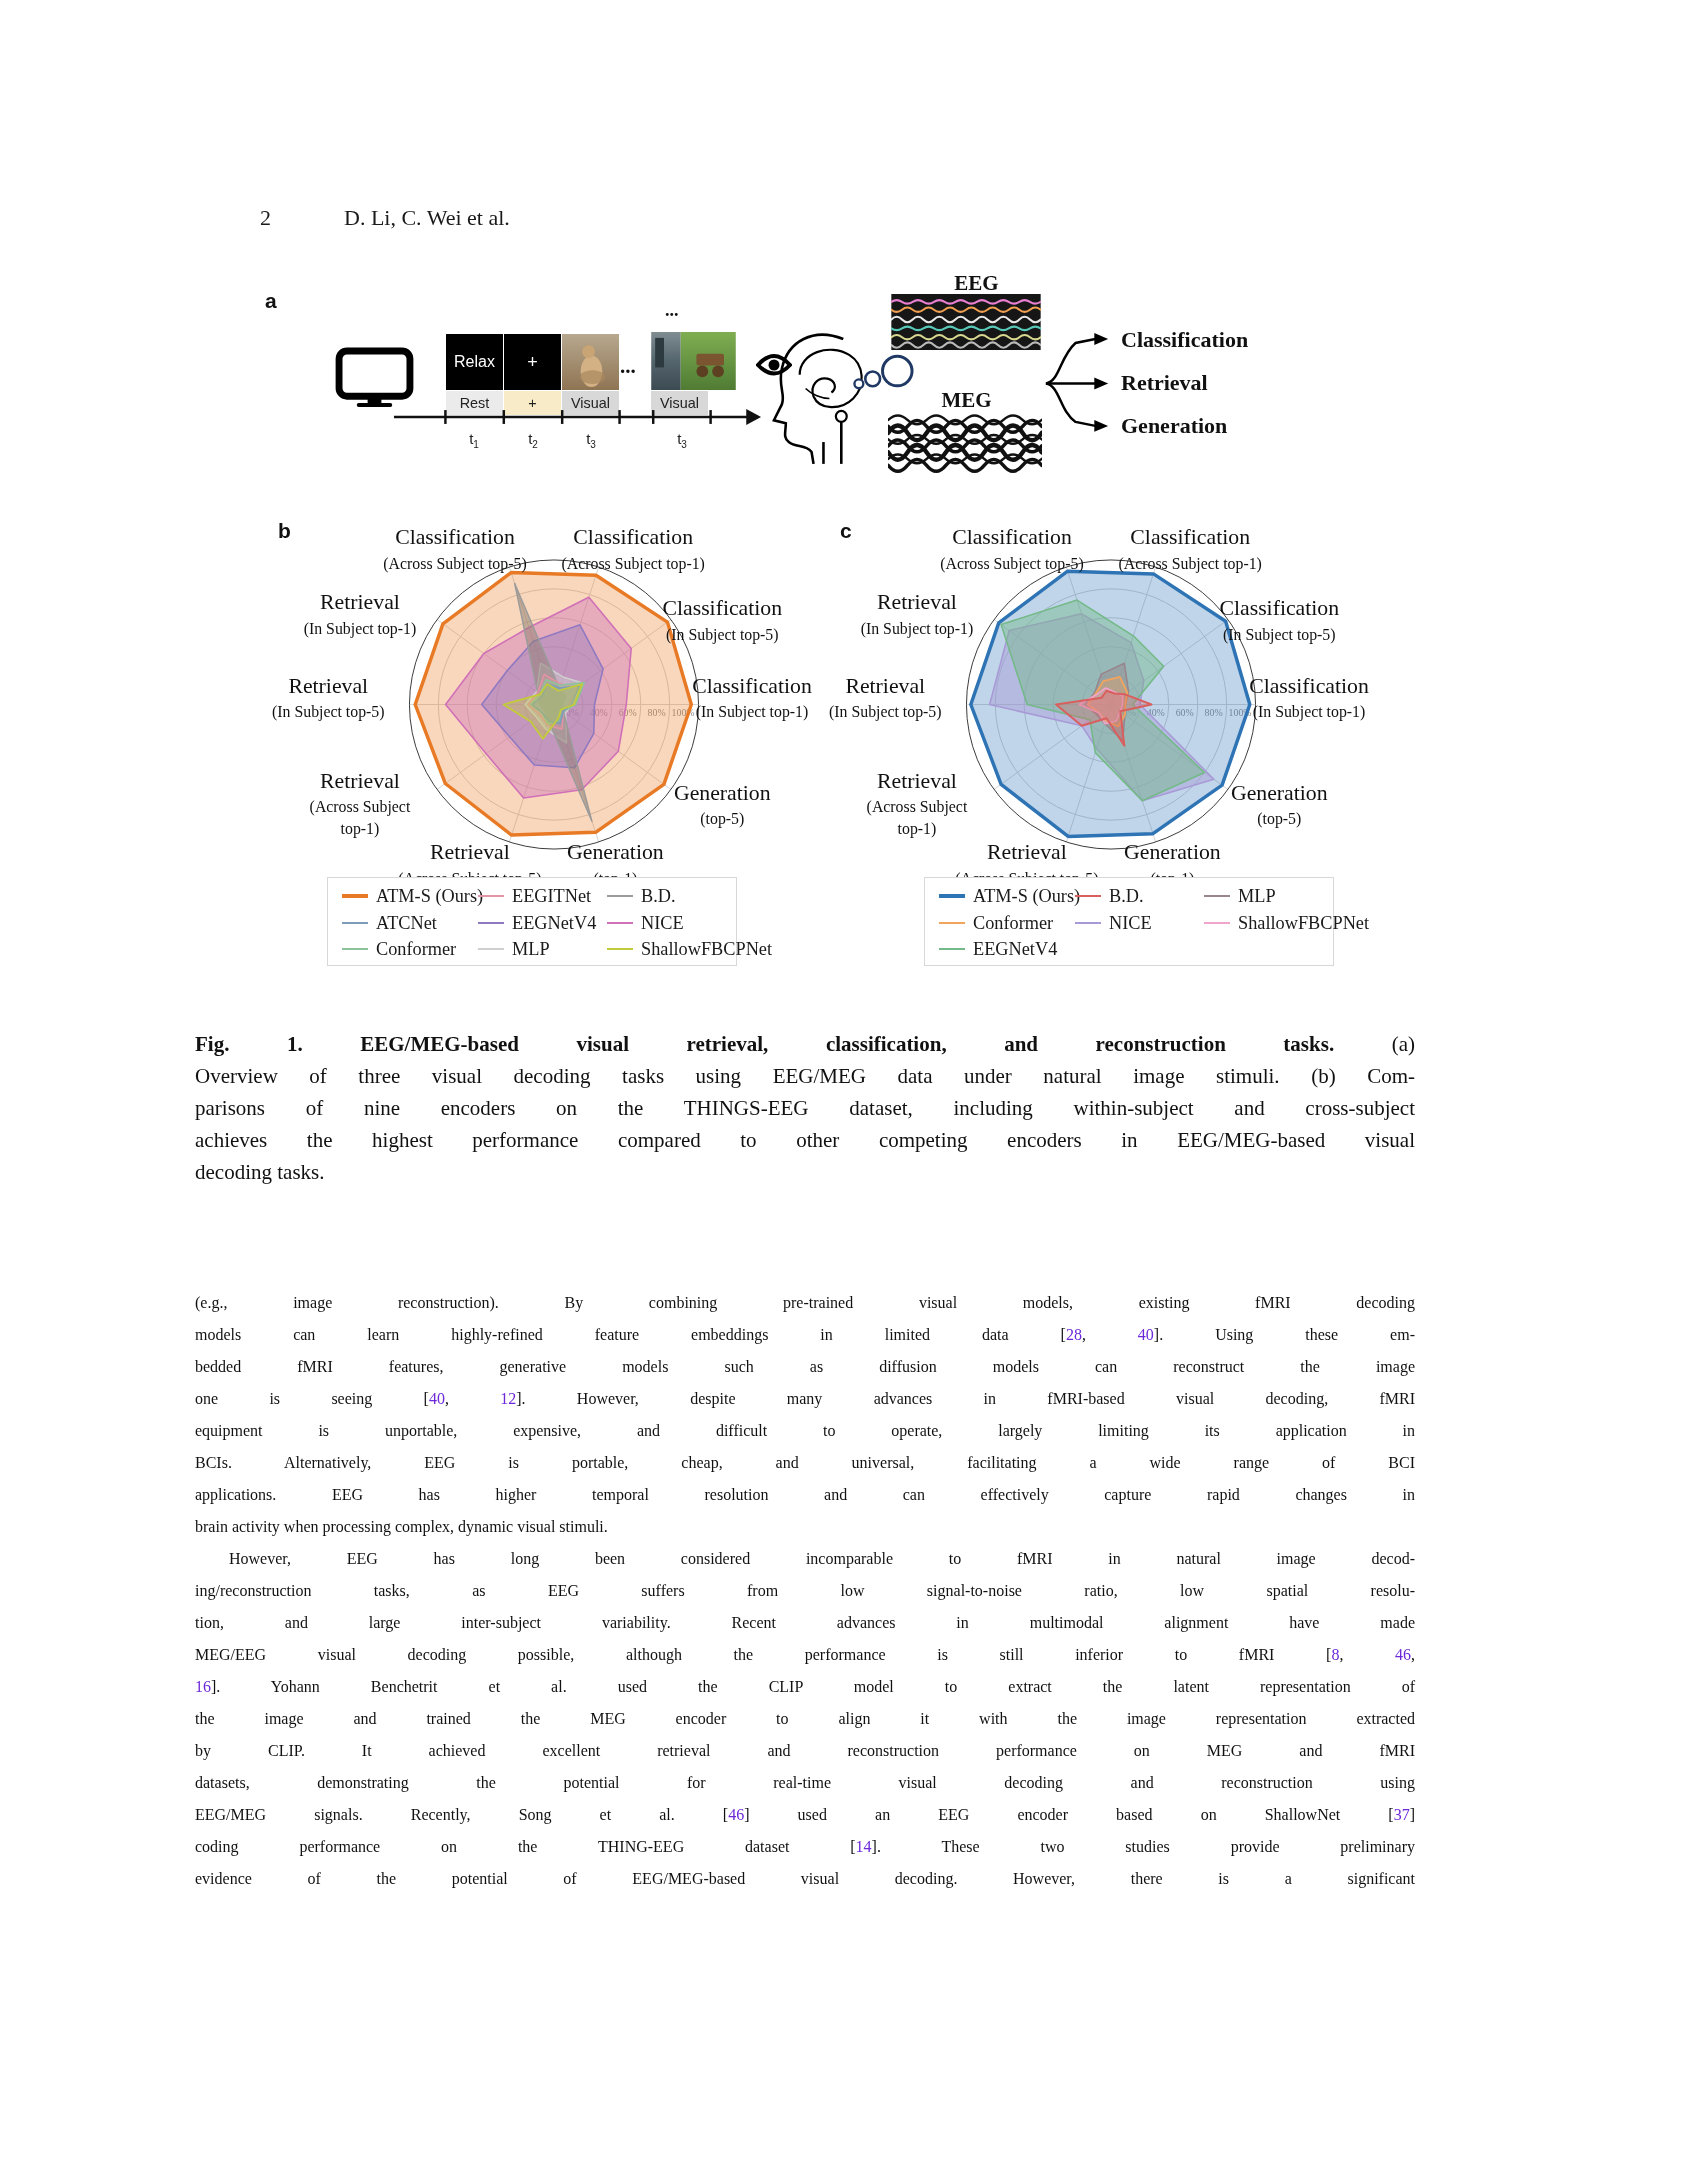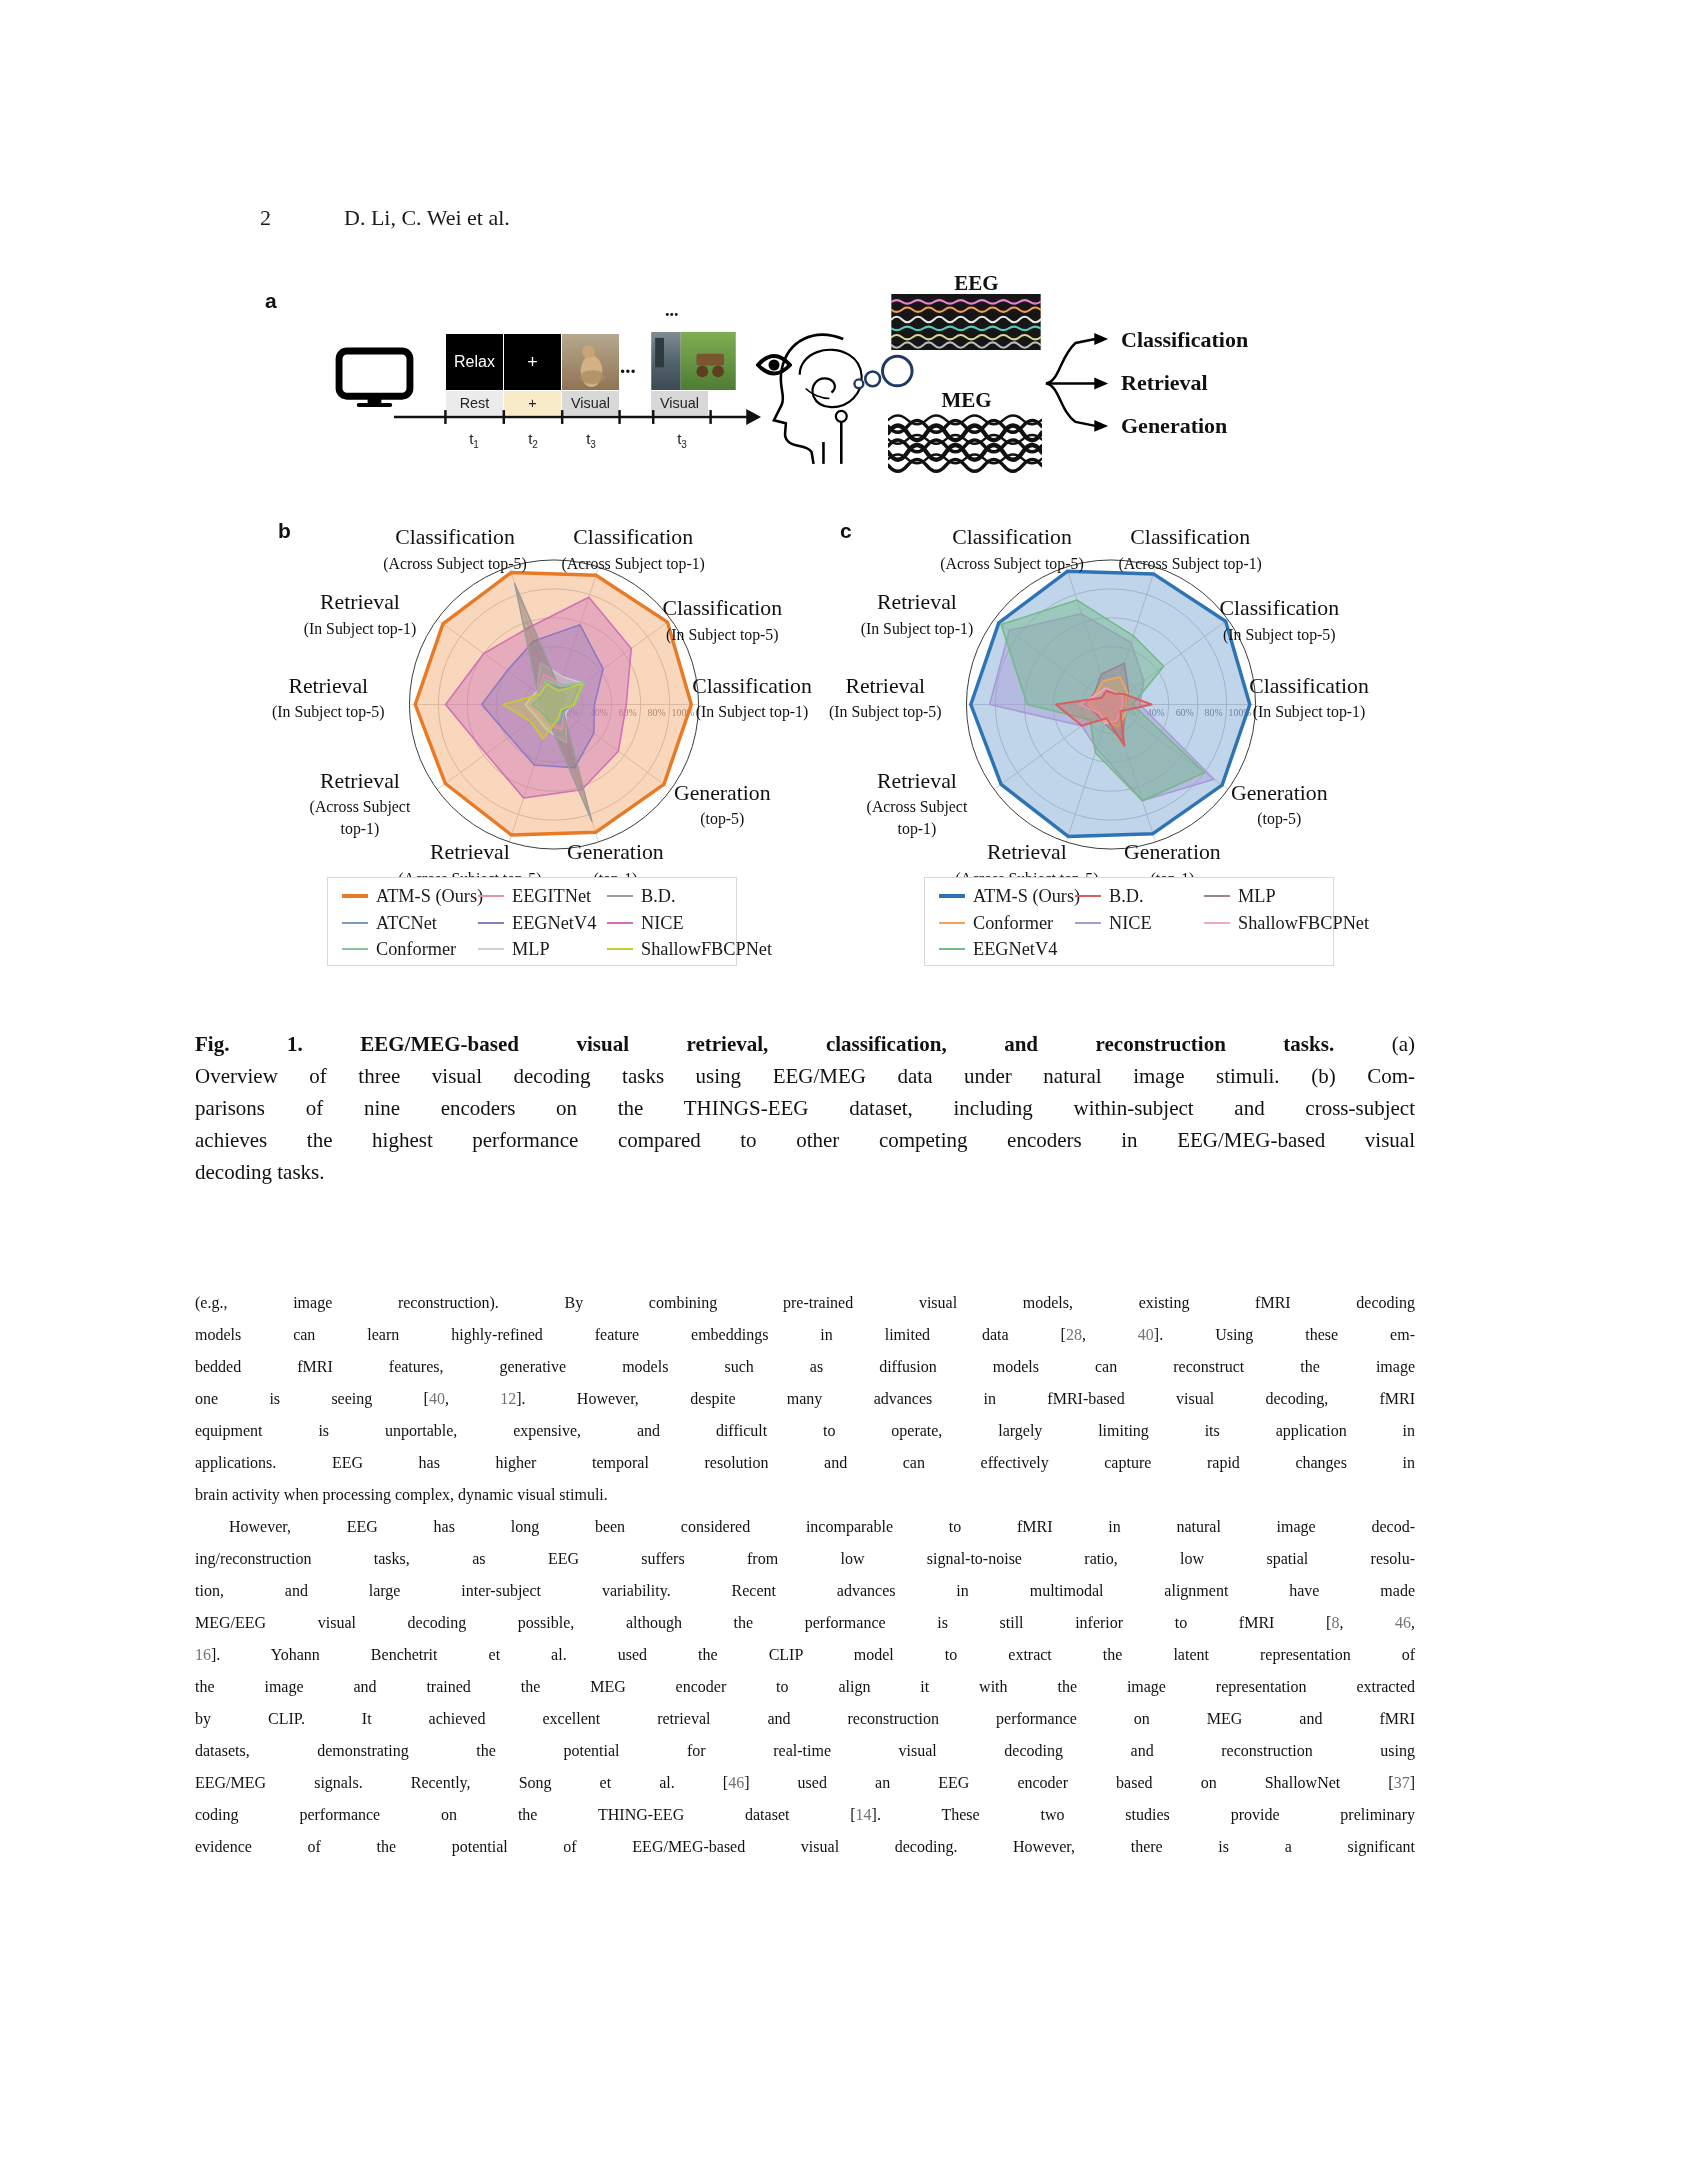--- a/index.html
+++ b/index.html
@@ -20,21 +20,21 @@
   .legend{border:1px solid #d8d8d8;background:#fff;}
   .legend-item{position:absolute;display:flex;align-items:center;height:24px;}
   .legend-swatch{display:inline-block;width:26px;margin-right:8px;flex:0 0 26px;}
   .legend-text{font-size:18.3px;color:#1a1a1a;white-space:nowrap;}
   .col{left:195px;width:1220px;margin-top:38px;}
   .caption{font-size:21px;line-height:32px;color:#111;}
   .bodytext{font-size:16px;line-height:32px;color:#111;}
   .tline{display:block;text-align:justify;text-align-last:justify;white-space:normal;}
   .tline.last{text-align-last:left;}
   .tline.indent{text-indent:34px;}
-  .cite{color:#737373;}
+  .cite{color:#6d28d9;}
   .b{font-weight:bold;}
   svg{display:block;}
 </style>
 </head>
 <body>
 
 <div class="page">
 
   <div class="abs hdr" style="left:260px;top:205px;">2</div>
   <div class="abs hdr" style="left:344px;top:205px;">D. Li, C. Wei et al.</div>
@@ -357,20 +357,21 @@
       <div class="tline"><span>achieves the highest performance compared to other competing encoders in EEG/MEG-based visual</span></div>
       <div class="tline last"><span>decoding tasks.</span></div>
     </div>
 
   <div class="abs col bodytext" style="top:1249px;" id="body-block">
       <div class="tline"><span>(e.g., image reconstruction). By combining pre-trained visual models, existing fMRI decoding</span></div>
       <div class="tline"><span>models can learn highly-refined feature embeddings in limited data [</span><span class="cite">28</span><span>, </span><span class="cite">40</span><span>]. Using these em-</span></div>
       <div class="tline"><span>bedded fMRI features, generative models such as diffusion models can reconstruct the image</span></div>
       <div class="tline"><span>one is seeing [</span><span class="cite">40</span><span>, </span><span class="cite">12</span><span>]. However, despite many advances in fMRI-based visual decoding, fMRI</span></div>
       <div class="tline"><span>equipment is unportable, expensive, and difficult to operate, largely limiting its application in</span></div>
+      <div class="tline"><span>BCIs. Alternatively, EEG is portable, cheap, and universal, facilitating a wide range of BCI</span></div>
       <div class="tline"><span>applications. EEG has higher temporal resolution and can effectively capture rapid changes in</span></div>
       <div class="tline last"><span>brain activity when processing complex, dynamic visual stimuli.</span></div>
       <div class="tline indent"><span>However, EEG has long been considered incomparable to fMRI in natural image decod-</span></div>
       <div class="tline"><span>ing/reconstruction tasks, as EEG suffers from low signal-to-noise ratio, low spatial resolu-</span></div>
       <div class="tline"><span>tion, and large inter-subject variability. Recent advances in multimodal alignment have made</span></div>
       <div class="tline"><span>MEG/EEG visual decoding possible, although the performance is still inferior to fMRI [</span><span class="cite">8</span><span>, </span><span class="cite">46</span><span>,</span></div>
       <div class="tline"><span class="cite">16</span><span>]. Yohann Benchetrit et al. used the CLIP model to extract the latent representation of</span></div>
       <div class="tline"><span>the image and trained the MEG encoder to align it with the image representation extracted</span></div>
       <div class="tline"><span>by CLIP. It achieved excellent retrieval and reconstruction performance on MEG and fMRI</span></div>
       <div class="tline"><span>datasets, demonstrating the potential for real-time visual decoding and reconstruction using</span></div>

